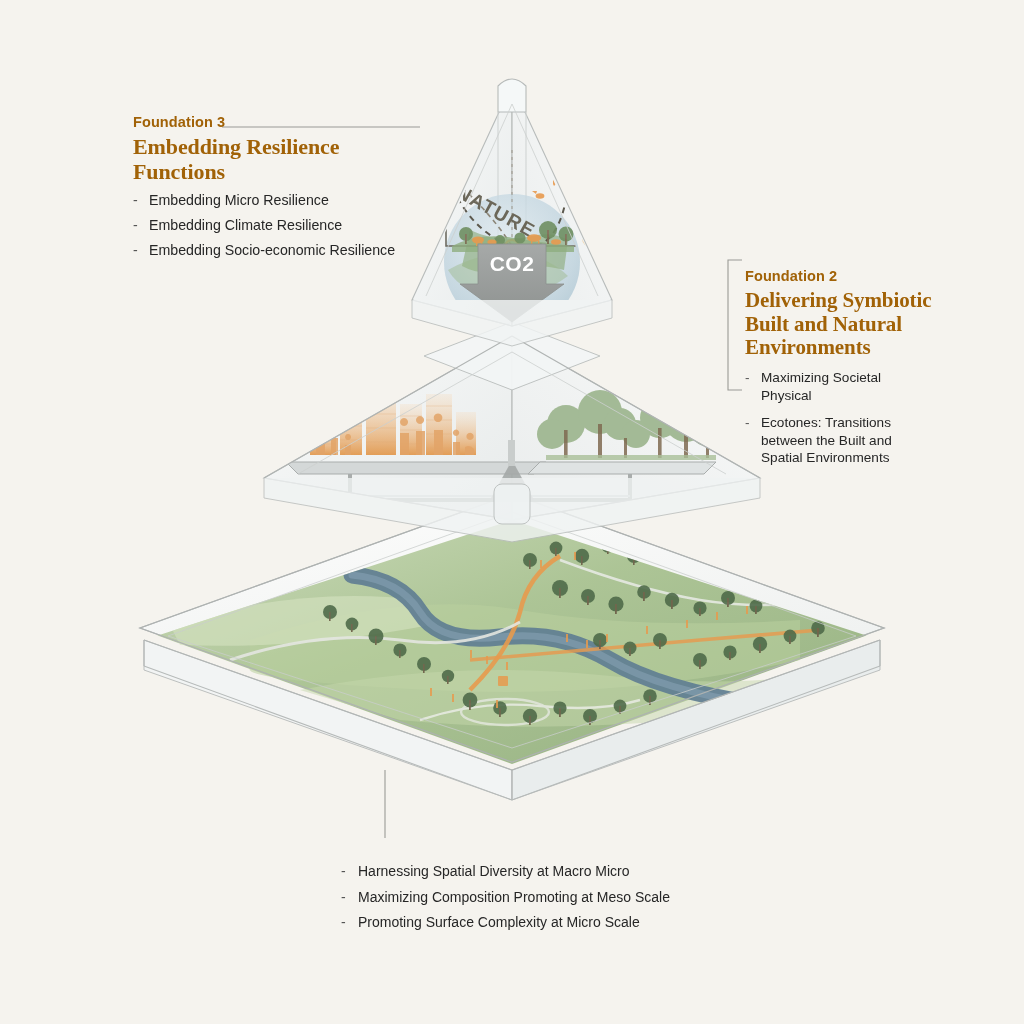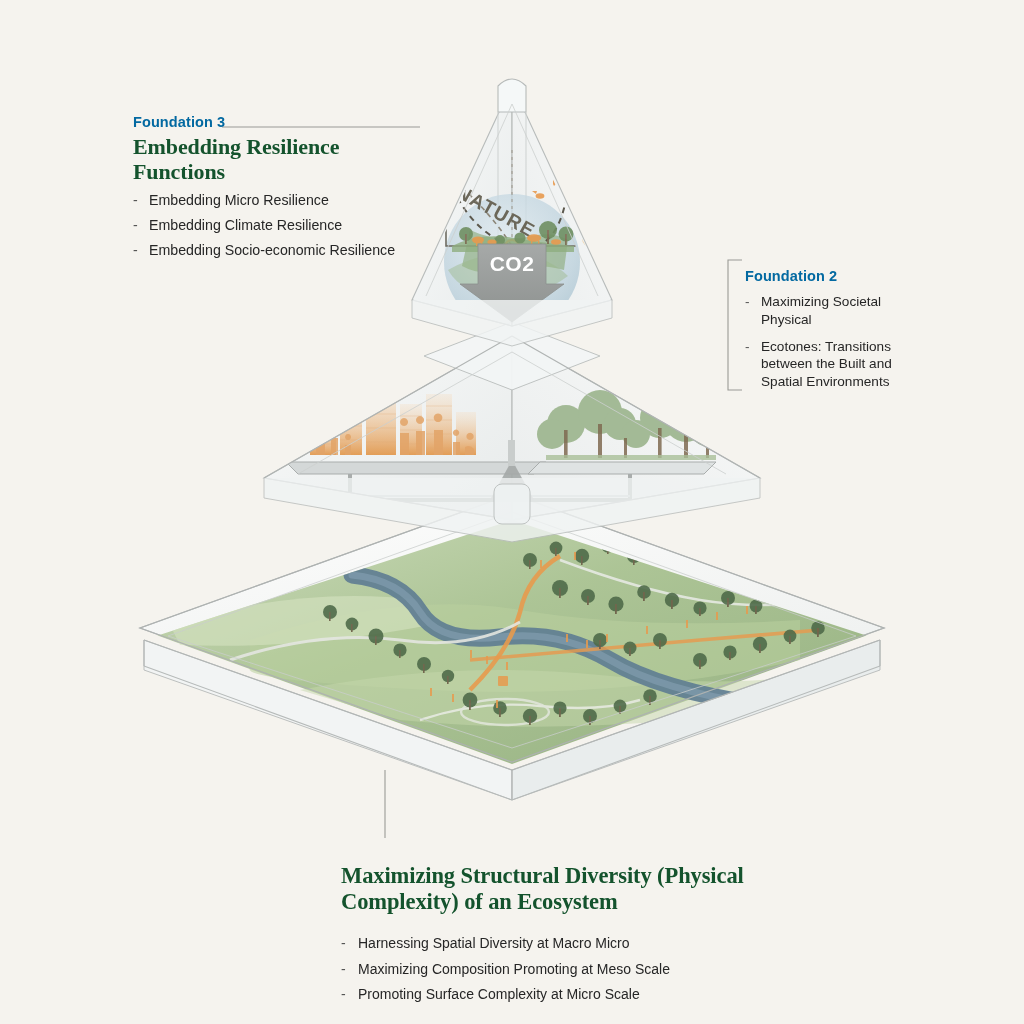--- a/index.html
+++ b/index.html
@@ -9,27 +9,27 @@
     font-family:"Liberation Sans", sans-serif;
     overflow:hidden;
     position:relative;
   }
   .stage{position:absolute;inset:0;}
   .svg-layer{position:absolute;left:0;top:0;width:1024px;height:1024px;}
 
   
   .block{position:absolute;}
   .fnd-label{
-    font-size:14.5px;font-weight:bold;color:#0369a1;
+    font-size:14.5px;font-weight:bold;color:#a16207;
     letter-spacing:.1px;white-space:nowrap;
   }
   .fnd-title{
     font-family:"Liberation Serif", serif;
     font-weight:bold;
-    color:#14532d;
+    color:#a16207;
     font-size:21.5px;
     line-height:1.12;
     margin-top:5px;
     letter-spacing:-.1px;
   }
   .bullets{margin-top:7px;}
   .bullet{
     display:flex;
     font-size:14.2px;
     color:#262626;
@@ -433,34 +433,34 @@
       </div>
       <div class="bullet">
         <span class="dash">-</span>
         <span class="btext">Embedding Socio-economic Resilience</span>
       </div>
     </div>
   </div>
 
   <div class="block" id="block-f2">
     <div class="fnd-label">Foundation 2</div>
+    <div class="fnd-title">Delivering Symbiotic Built and Natural Environments</div>
     <div class="bullets">
       <div class="bullet">
         <span class="dash">-</span>
         <span class="btext">Maximizing Societal Physical</span>
       </div>
       <div class="bullet">
         <span class="dash">-</span>
         <span class="btext">Ecotones: Transitions between the Built and Spatial Environments</span>
       </div>
     </div>
   </div>
 
   <div class="block" id="block-f1">
-    <div class="fnd-title">Maximizing Structural Diversity (Physical Complexity) of an Ecosystem</div>
     <div class="bullets">
       <div class="bullet">
         <span class="dash">-</span>
         <span class="btext">Harnessing Spatial Diversity at Macro Micro</span>
       </div>
       <div class="bullet">
         <span class="dash">-</span>
         <span class="btext">Maximizing Composition Promoting at Meso Scale</span>
       </div>
       <div class="bullet">

